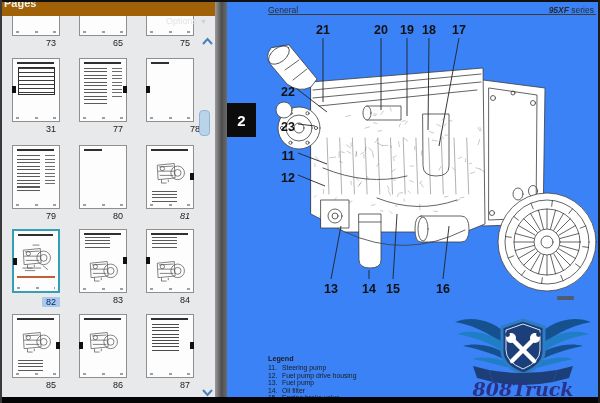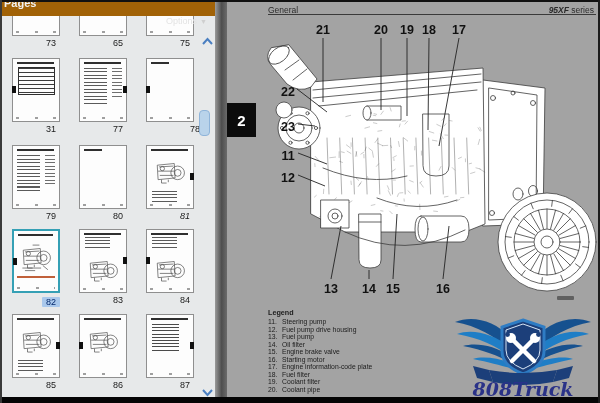--- a/index.html
+++ b/index.html
@@ -41,30 +41,30 @@
   .scrollbar-up,.scrollbar-down{position:absolute;left:201px;width:13px;height:11px;z-index:12;}
   .scrollbar-up{top:33px;} .scrollbar-down{top:384px;}
   .scroll-thumb{position:absolute;left:199px;top:110px;width:9px;height:24px;border-radius:4px;
                 background:#b9d3ea;border:1px solid #8fb4d9;z-index:11;}
   
   .page-edge{position:absolute;left:215px;top:0;width:12px;height:397px;
              background:linear-gradient(to right,#9a9a9a,#4e4e4e 55%,#6b6b6b);z-index:5;}
   .chapter-tab{position:absolute;left:227px;top:103px;width:29px;height:34px;background:#0c0c0c;
                color:#fff;font-weight:bold;font-size:15px;display:flex;align-items:center;justify-content:center;z-index:6;}
   
-  .main-page{position:absolute;left:227px;top:0;width:373px;height:397px;background:#a3a3a3;}
+  .main-page{position:absolute;left:227px;top:0;width:373px;height:397px;background:#3b82f6;}
   .doc-section{position:absolute;left:41px;top:5px;font-size:8.5px;color:#2b2b2b;}
   .doc-model{position:absolute;right:6px;top:5px;font-size:8.5px;color:#2b2b2b;}
   .doc-model b{font-style:italic;}
   .doc-rule{position:absolute;left:41px;top:14px;width:328px;height:1px;background:#3a3a3a;}
   .diagram-svg{position:absolute;left:0;top:18px;}
   .drawing-code{position:absolute;left:330px;top:296px;width:17px;height:4px;background:#555;opacity:.85;border-radius:1px;}
   
   .legend{position:absolute;left:41px;top:308px;width:230px;color:#1c1c1c;}
-  .legend-title{font-weight:bold;font-size:7.2px;margin-bottom:1px;}
+  .legend-title{font-weight:bold;font-size:7.2px;margin-bottom:1px;margin-top:46px;}
   .legend-row{font-size:6.8px;line-height:7.55px;white-space:nowrap;}
   .legend-row .num{display:inline-block;width:14px;}
   
   .logo{position:absolute;left:448px;top:306px;z-index:39;}
 </style>
 </head>
 <body>
 
 <div class="screen">
 

